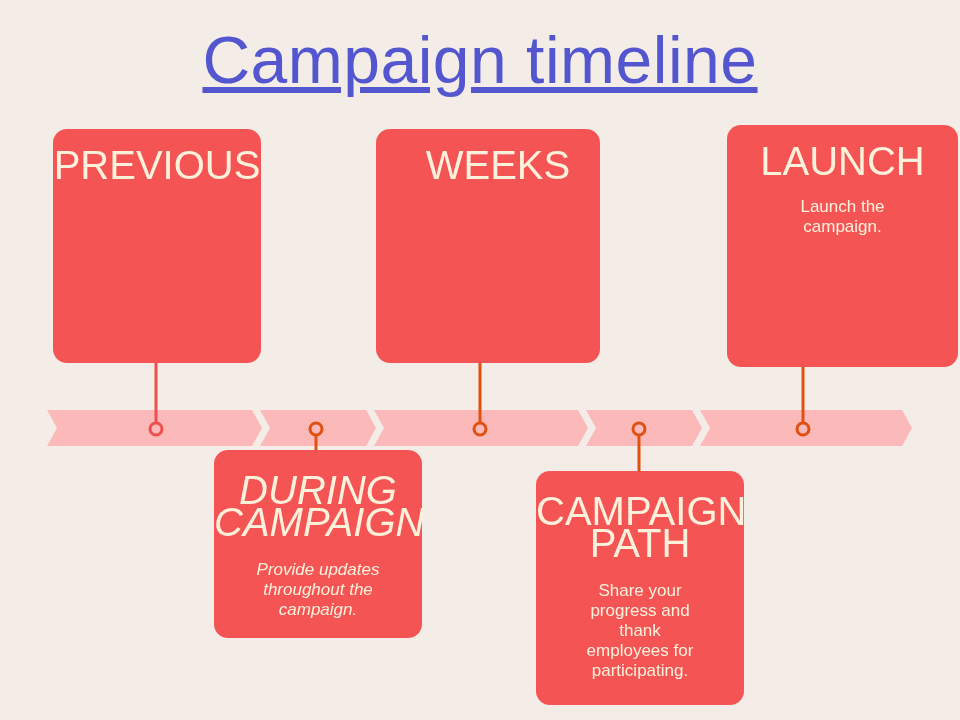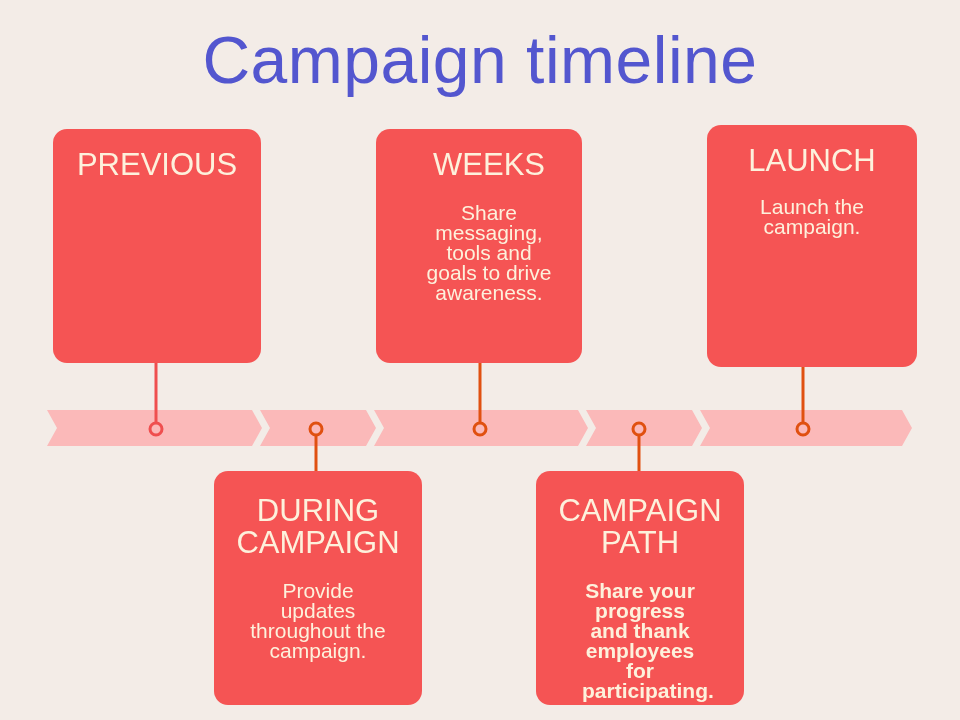--- a/index.html
+++ b/index.html
@@ -1,22 +1,22 @@
 <!DOCTYPE html>
 <html><head>
 <meta charset="utf-8">
 <style>
   html, body { margin:0; padding:0; }
   body { width:960px; height:720px; background:#f3ece7; position:relative; overflow:hidden;
          font-family:"Liberation Sans", "DejaVu Sans", sans-serif; }
   .title { position:absolute; left:0; top:22px; width:960px; text-align:center;
-           font-size:66px; color:#5356cf; letter-spacing:0.5px; }
+           font-size:66px; color:#5356cf; letter-spacing:0.5px;text-decoration:underline; }
   .card { position:absolute; background:#f55454; border-radius:14px; color:#fdf1dc; text-align:center; box-sizing:border-box; }
-  .card .head { font-size:31px; line-height:32px; margin-top:20px;text-align:center; }
-  .card .desc { font-size:21px; line-height:20px; margin-top:22px; }
+  .card .head { font-size:40px; line-height:32px; margin-top:20px;text-align:center; }
+  .card .desc { font-size:17px; line-height:20px; margin-top:22px; }
   .band svg { position:absolute; left:0; top:0; }
 </style>
 </head>
 <body>
 
 <div class="title">Campaign timeline</div>
 
 <div class="band" style="position:absolute;left:0;top:0;width:960px;height:720px;">
   <svg width="960" height="720">
     <polygon points="47,410 252,410 262,428 252,446 47,446 57,428" fill="#fbb9b9"></polygon>
@@ -41,41 +41,40 @@
     <circle cx="803" cy="429" r="6" fill="#fbb9b9" stroke="#e05010" stroke-width="3"></circle>
   </svg>
 </div>
 
 <div class="card" style="left:53px;top:129px;width:208px;height:234px;">
   <div class="head" style="margin-top:20px;">
     <div>PREVIOUS</div>
   </div>
 </div>
 
-<div class="card" style="left:214px;top:471px;width:208px;height:234px;">
+<div class="card" style="left:214px;top:450px;width:208px;height:188px;font-style:italic;">
   <div class="head" style="margin-top:24px;">
     <div>DURING</div>
     <div>CAMPAIGN</div>
   </div>
   <div class="desc" style="padding:0 30px;">Provide updates throughout the campaign.</div>
 </div>
 
-<div class="card" style="left:376px;top:129px;width:206px;height:234px;padding-left:20px;">
+<div class="card" style="left:376px;top:129px;width:224px;height:234px;padding-left:20px;">
   <div class="head" style="margin-top:20px;">
     <div>WEEKS</div>
   </div>
-  <div class="desc" style="padding:0 30px;">Share messaging, tools and goals to drive awareness.</div>
 </div>
 
 <div class="card" style="left:536px;top:471px;width:208px;height:234px;">
   <div class="head" style="margin-top:24px;">
     <div>CAMPAIGN</div>
     <div>PATH</div>
   </div>
-  <div class="desc" style="padding:0 46px;font-weight:bold;">Share your progress and thank employees for participating.</div>
+  <div class="desc" style="padding:0 46px;">Share your progress and thank employees for participating.</div>
 </div>
 
-<div class="card" style="left:707px;top:125px;width:210px;height:242px;">
+<div class="card" style="left:727px;top:125px;width:231px;height:242px;">
   <div class="head" style="margin-top:20px;">
     <div>LAUNCH</div>
   </div>
   <div class="desc" style="padding:0 40px;margin-top:20px;">Launch the campaign.</div>
 </div>
 
 </body></html>

